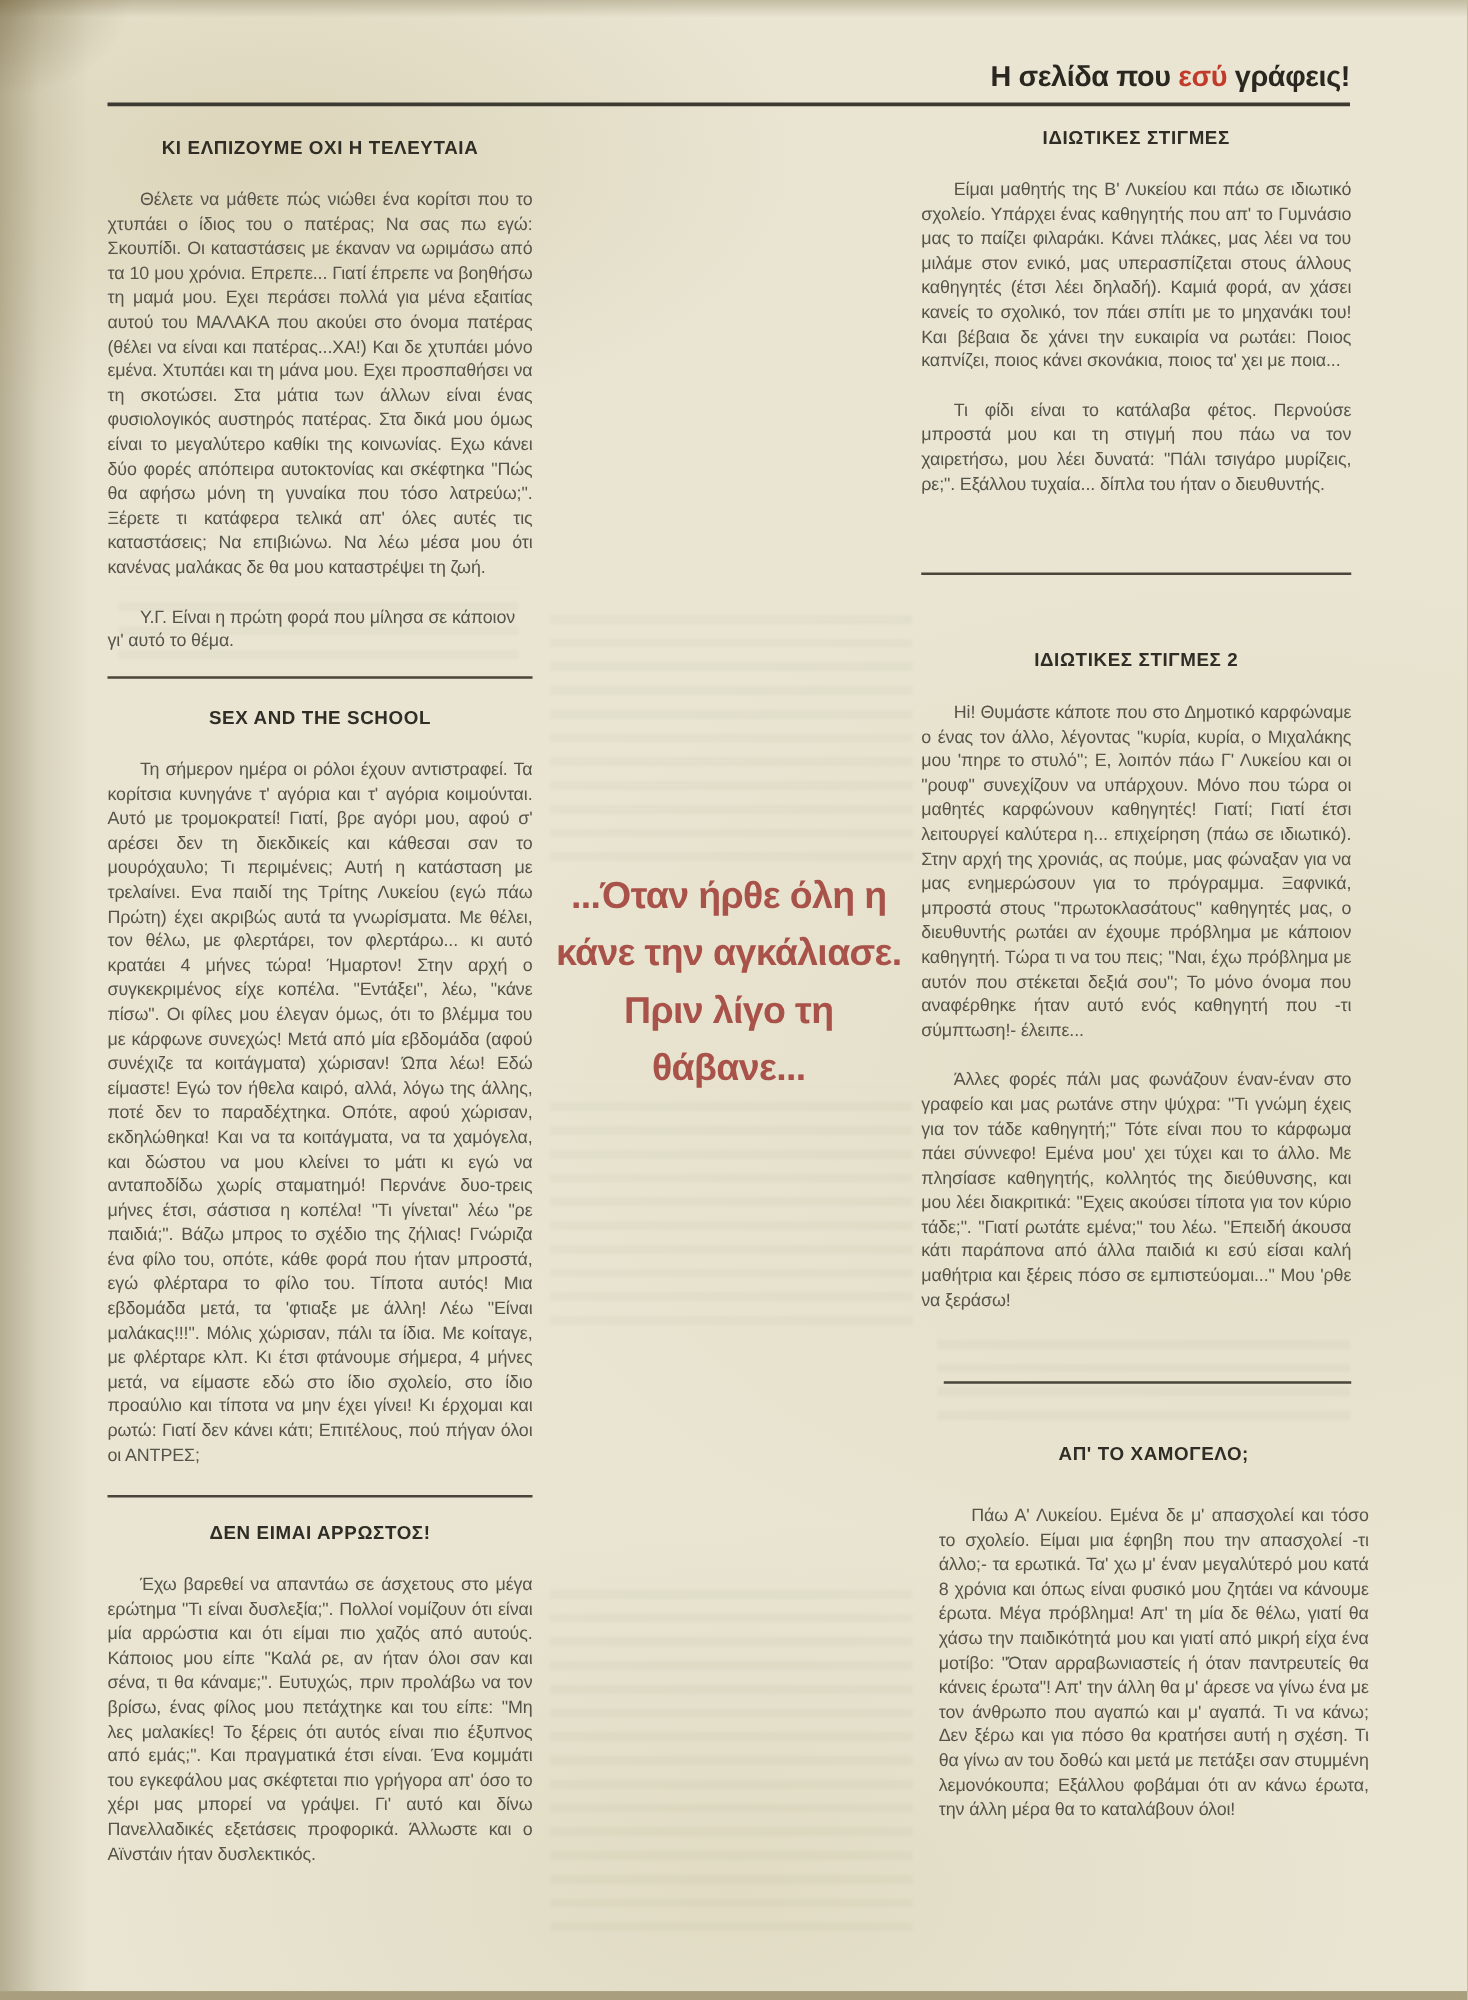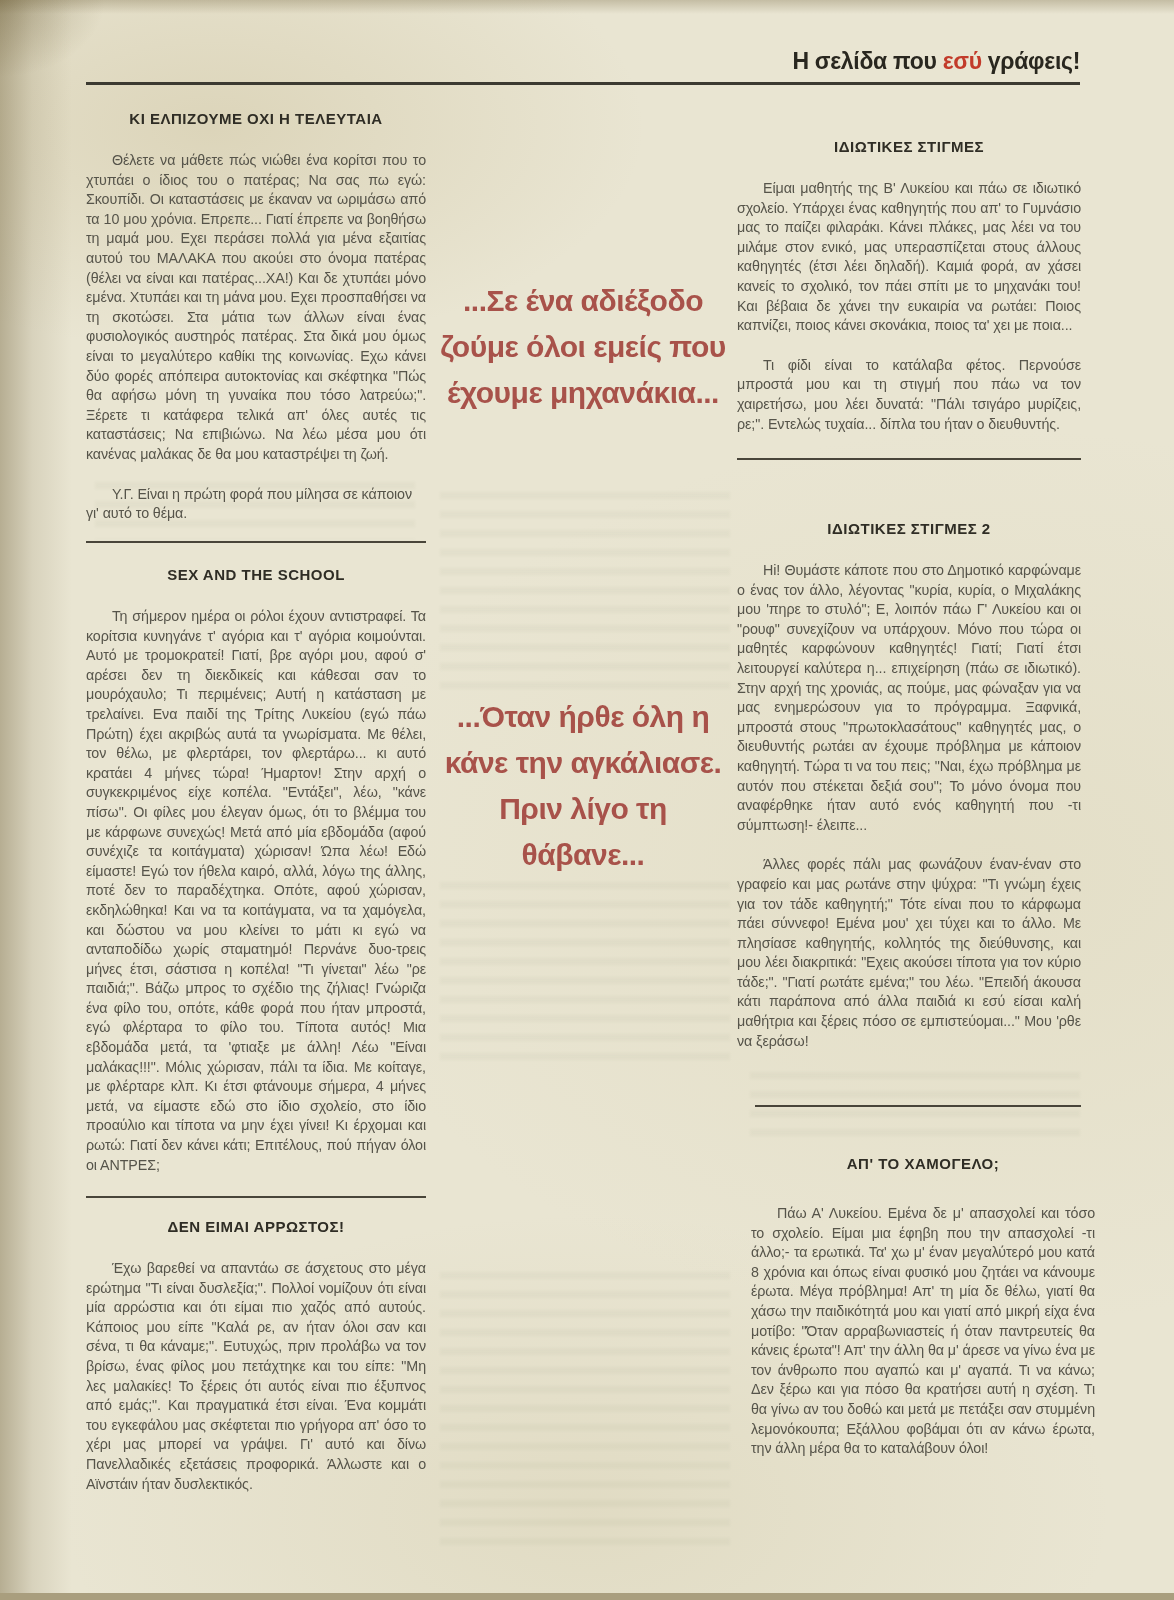--- a/index.html
+++ b/index.html
@@ -68,27 +68,26 @@
     <p>Τη σήμερον ημέρα οι ρόλοι έχουν αντιστραφεί. Τα κορίτσια κυνηγάνε τ' αγόρια και τ' αγόρια κοιμούνται. Αυτό με τρομοκρατεί! Γιατί, βρε αγόρι μου, αφού σ' αρέσει δεν τη διεκδικείς και κάθεσαι σαν το μουρόχαυλο; Τι περιμένεις; Αυτή η κατάσταση με τρελαίνει. Ενα παιδί της Τρίτης Λυκείου (εγώ πάω Πρώτη) έχει ακριβώς αυτά τα γνωρίσματα. Με θέλει, τον θέλω, με φλερτάρει, τον φλερτάρω... κι αυτό κρατάει 4 μήνες τώρα! Ήμαρτον! Στην αρχή ο συγκεκριμένος είχε κοπέλα. "Εντάξει", λέω, "κάνε πίσω". Οι φίλες μου έλεγαν όμως, ότι το βλέμμα του με κάρφωνε συνεχώς! Μετά από μία εβδομάδα (αφού συνέχιζε τα κοιτάγματα) χώρισαν! Ώπα λέω! Εδώ είμαστε! Εγώ τον ήθελα καιρό, αλλά, λόγω της άλλης, ποτέ δεν το παραδέχτηκα. Οπότε, αφού χώρισαν, εκδηλώθηκα! Και να τα κοιτάγματα, να τα χαμόγελα, και δώστου να μου κλείνει το μάτι κι εγώ να ανταποδίδω χωρίς σταματημό! Περνάνε δυο-τρεις μήνες έτσι, σάστισα η κοπέλα! "Τι γίνεται" λέω "ρε παιδιά;". Βάζω μπρος το σχέδιο της ζήλιας! Γνώριζα ένα φίλο του, οπότε, κάθε φορά που ήταν μπροστά, εγώ φλέρταρα το φίλο του. Τίποτα αυτός! Μια εβδομάδα μετά, τα 'φτιαξε με άλλη! Λέω "Είναι μαλάκας!!!". Μόλις χώρισαν, πάλι τα ίδια. Με κοίταγε, με φλέρταρε κλπ. Κι έτσι φτάνουμε σήμερα, 4 μήνες μετά, να είμαστε εδώ στο ίδιο σχολείο, στο ίδιο προαύλιο και τίποτα να μην έχει γίνει! Κι έρχομαι και ρωτώ: Γιατί δεν κάνει κάτι; Επιτέλους, πού πήγαν όλοι οι ΑΝΤΡΕΣ;</p>
   </section>
 
   <hr class="col-rule" style="left:86px;top:1196px;width:340px;">
 
   <section class="sec article" style="left:86px;top:1218px;width:340px;">
     <h2>ΔΕΝ ΕΙΜΑΙ ΑΡΡΩΣΤΟΣ!</h2>
     <p>Έχω βαρεθεί να απαντάω σε άσχετους στο μέγα ερώτημα "Τι είναι δυσλεξία;". Πολλοί νομίζουν ότι είναι μία αρρώστια και ότι είμαι πιο χαζός από αυτούς. Κάποιος μου είπε "Καλά ρε, αν ήταν όλοι σαν και σένα, τι θα κάναμε;". Ευτυχώς, πριν προλάβω να τον βρίσω, ένας φίλος μου πετάχτηκε και του είπε: "Μη λες μαλακίες! Το ξέρεις ότι αυτός είναι πιο έξυπνος από εμάς;". Και πραγματικά έτσι είναι. Ένα κομμάτι του εγκεφάλου μας σκέφτεται πιο γρήγορα απ' όσο το χέρι μας μπορεί να γράψει. Γι' αυτό και δίνω Πανελλαδικές εξετάσεις προφορικά. Άλλωστε και ο Αϊνστάιν ήταν δυσλεκτικός.</p>
   </section>
 
-  <div class="quote" style="top:278px;">...Σε ένα αδιέξοδο ζούμε όλοι εμείς που έχουμε μηχανάκια...</div>
   <div class="quote" style="top:694px;">...Όταν ήρθε όλη η κάνε την αγκάλιασε. Πριν λίγο τη θάβανε...</div>
 
-  <section class="sec article" style="left:737px;top:102px;width:344px;margin-top:36px;">
+  <section class="sec article" style="left:737px;top:102px;width:344px;">
     <h2>ΙΔΙΩΤΙΚΕΣ ΣΤΙΓΜΕΣ</h2>
     <p>Είμαι μαθητής της Β' Λυκείου και πάω σε ιδιωτικό σχολείο. Υπάρχει ένας καθηγητής που απ' το Γυμνάσιο μας το παίζει φιλαράκι. Κάνει πλάκες, μας λέει να του μιλάμε στον ενικό, μας υπερασπίζεται στους άλλους καθηγητές (έτσι λέει δηλαδή). Καμιά φορά, αν χάσει κανείς το σχολικό, τον πάει σπίτι με το μηχανάκι του! Και βέβαια δε χάνει την ευκαιρία να ρωτάει: Ποιος καπνίζει, ποιος κάνει σκονάκια, ποιος τα' χει με ποια...</p>
-    <p>Τι φίδι είναι το κατάλαβα φέτος. Περνούσε μπροστά μου και τη στιγμή που πάω να τον χαιρετήσω, μου λέει δυνατά: "Πάλι τσιγάρο μυρίζεις, ρε;". Εντελώς τυχαία... δίπλα του ήταν ο διευθυντής.</p>
+    <p>Τι φίδι είναι το κατάλαβα φέτος. Περνούσε μπροστά μου και τη στιγμή που πάω να τον χαιρετήσω, μου λέει δυνατά: "Πάλι τσιγάρο μυρίζεις, ρε;". Εξάλλου τυχαία... δίπλα του ήταν ο διευθυντής.</p>
   </section>
 
   <hr class="col-rule" style="left:737px;top:458px;width:344px;">
 
   <section class="sec article" style="left:737px;top:520px;width:344px;">
     <h2>ΙΔΙΩΤΙΚΕΣ ΣΤΙΓΜΕΣ 2</h2>
     <p>Hi! Θυμάστε κάποτε που στο Δημοτικό καρφώναμε ο ένας τον άλλο, λέγοντας "κυρία, κυρία, ο Μιχαλάκης μου 'πηρε το στυλό"; Ε, λοιπόν πάω Γ' Λυκείου και οι "ρουφ" συνεχίζουν να υπάρχουν. Μόνο που τώρα οι μαθητές καρφώνουν καθηγητές! Γιατί; Γιατί έτσι λειτουργεί καλύτερα η... επιχείρηση (πάω σε ιδιωτικό). Στην αρχή της χρονιάς, ας πούμε, μας φώναξαν για να μας ενημερώσουν για το πρόγραμμα. Ξαφνικά, μπροστά στους "πρωτοκλασάτους" καθηγητές μας, ο διευθυντής ρωτάει αν έχουμε πρόβλημα με κάποιον καθηγητή. Τώρα τι να του πεις; "Ναι, έχω πρόβλημα με αυτόν που στέκεται δεξιά σου"; Το μόνο όνομα που αναφέρθηκε ήταν αυτό ενός καθηγητή που -τι σύμπτωση!- έλειπε...</p>
     <p>Άλλες φορές πάλι μας φωνάζουν έναν-έναν στο γραφείο και μας ρωτάνε στην ψύχρα: "Τι γνώμη έχεις για τον τάδε καθηγητή;" Τότε είναι που το κάρφωμα πάει σύννεφο! Εμένα μου' χει τύχει και το άλλο. Με πλησίασε καθηγητής, κολλητός της διεύθυνσης, και μου λέει διακριτικά: "Εχεις ακούσει τίποτα για τον κύριο τάδε;". "Γιατί ρωτάτε εμένα;" του λέω. "Επειδή άκουσα κάτι παράπονα από άλλα παιδιά κι εσύ είσαι καλή μαθήτρια και ξέρεις πόσο σε εμπιστεύομαι..." Μου 'ρθε να ξεράσω!</p>
   </section>
 

